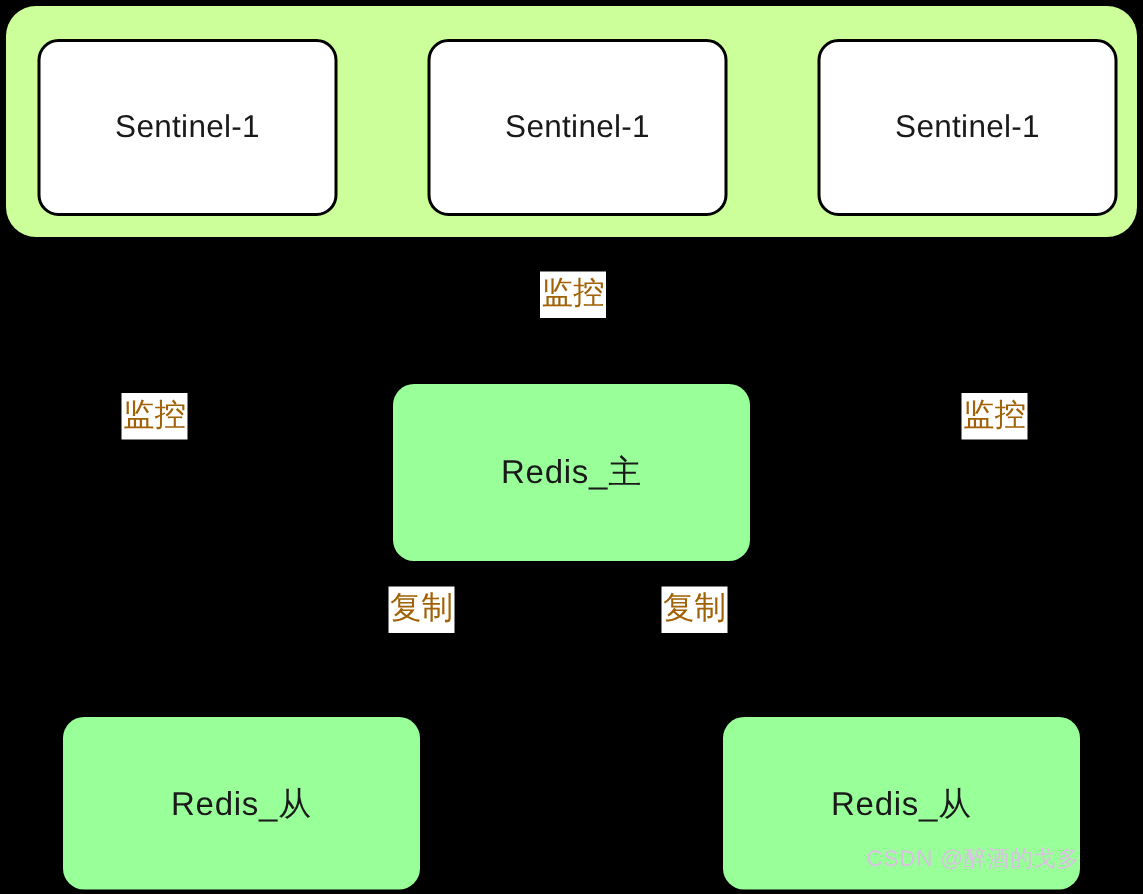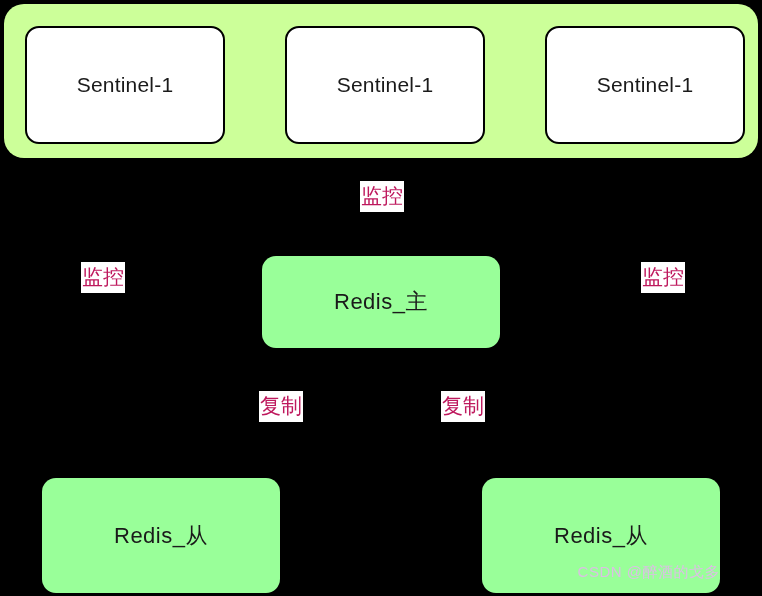--- a/index.html
+++ b/index.html
@@ -63,40 +63,40 @@
   .redis-box span {
     font-size: 22px;
     color: #1a1a1a;
     letter-spacing: 0.5px;
   }
 
   #redis-master {
     left: 262px;
     top: 256px;
     width: 238px;
-    height: 92px;
+    height: 118px;
   }
   #redis-slave-left {
     left: 42px;
     top: 478px;
     width: 238px;
     height: 115px;
   }
   #redis-slave-right {
     left: 482px;
     top: 478px;
     width: 238px;
     height: 115px;
   }
 
   
   .edge-label {
     position: absolute;
     background: #FFFFFF;
-    color: #be185d;
+    color: #a16207;
     font-size: 21px;
     line-height: 26px;
     padding: 2px 1px 3px 1px;
     white-space: nowrap;
   }
   #label-monitor-center { left: 360px; top: 181px; }
   #label-monitor-left   { left: 81px;  top: 262px; }
   #label-monitor-right  { left: 641px; top: 262px; }
   #label-replicate-left  { left: 259px; top: 391px; }
   #label-replicate-right { left: 441px; top: 391px; }

